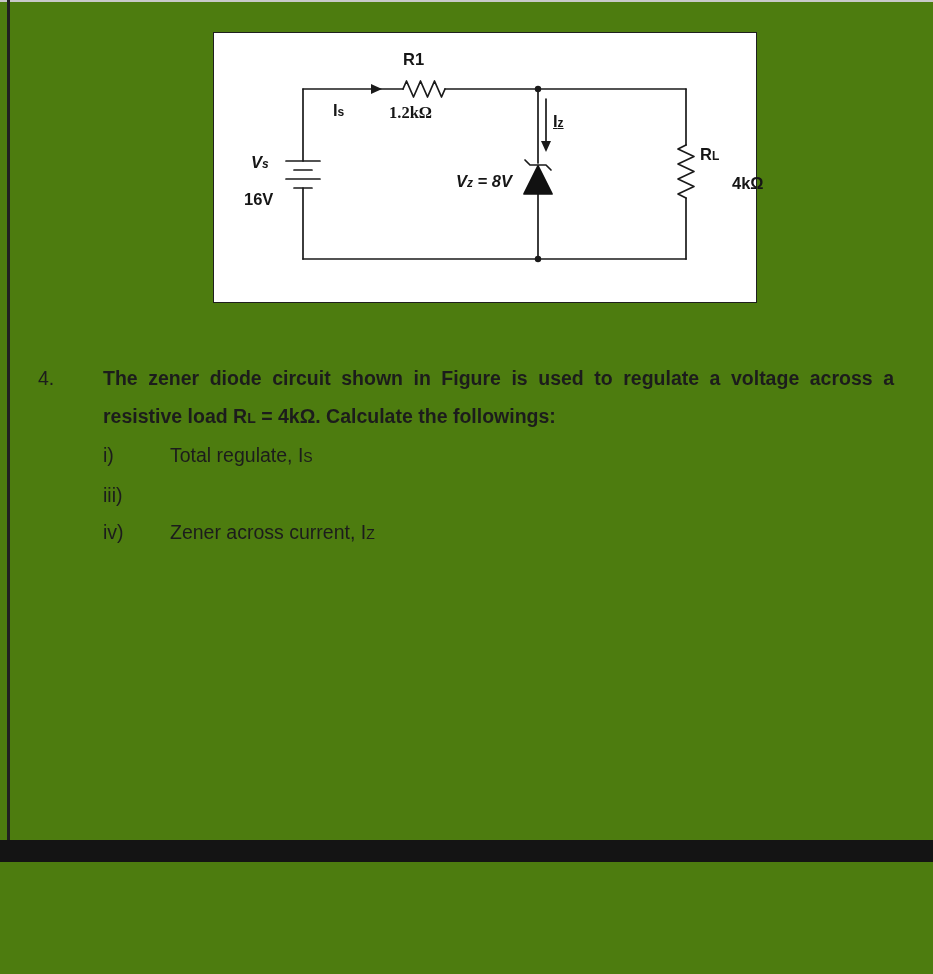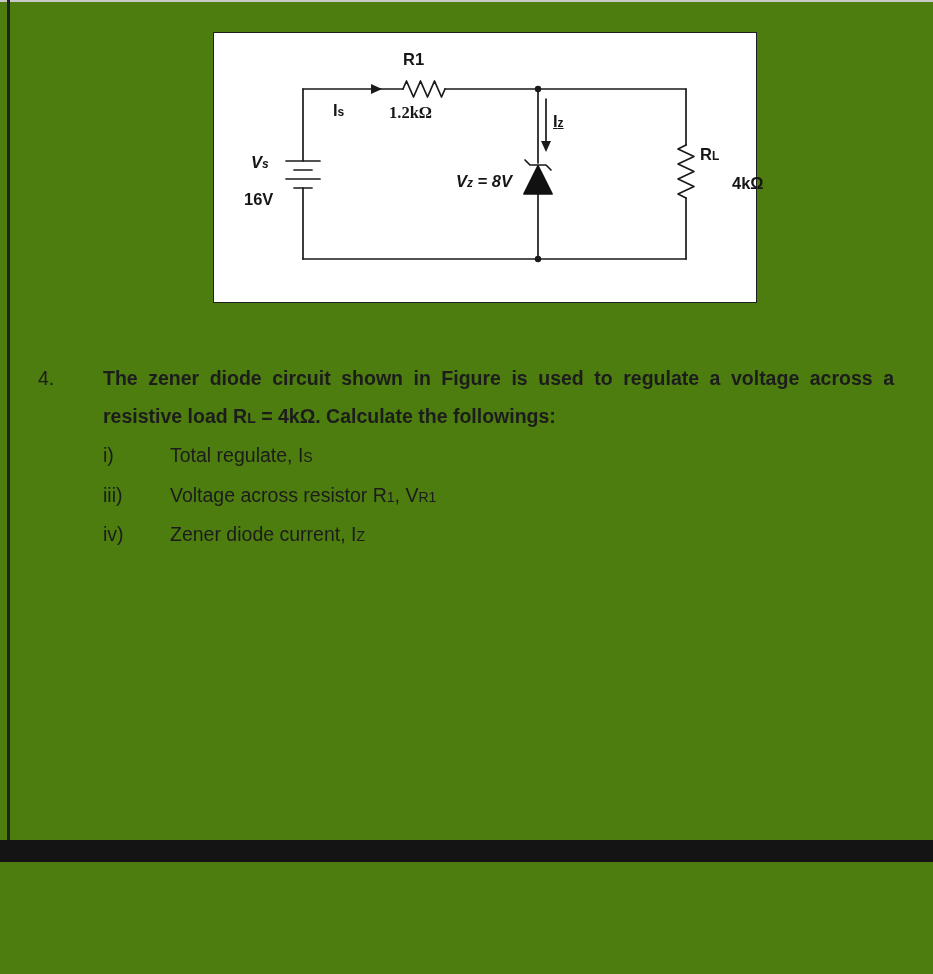--- a/index.html
+++ b/index.html
@@ -116,24 +116,23 @@
     <div class="qbody">
       <p class="intro"><span>The zener diode circuit shown in Figure is used to regulate a voltage across a resistive load R</span><span class="sub">L</span><span> = 4kΩ. Calculate the followings:</span></p>
 
       <div class="items">
         <div class="item">
           <span class="marker">i)</span>
           <span><span>Total regulate, I</span><span class="sub">S</span><span></span><span class="sub"></span></span>
         </div>
         <div class="item">
           <span class="marker">iii)</span>
-          <span><span>Voltage across resistor R</span><span class="sub">1</span><span>, V</span><span class="sub">R1</span></span>
         </div>
         <div class="item">
           <span class="marker">iv)</span>
-          <span><span>Zener diode current, I</span><span class="sub">Z</span><span></span><span class="sub"></span></span>
+          <span><span>Zener across current, I</span><span class="sub">Z</span><span></span><span class="sub"></span></span>
         </div>
       </div>
     </div>
   </div>
 
   <div class="bottom-bar"></div>
 </div>
 
 </body></html>

